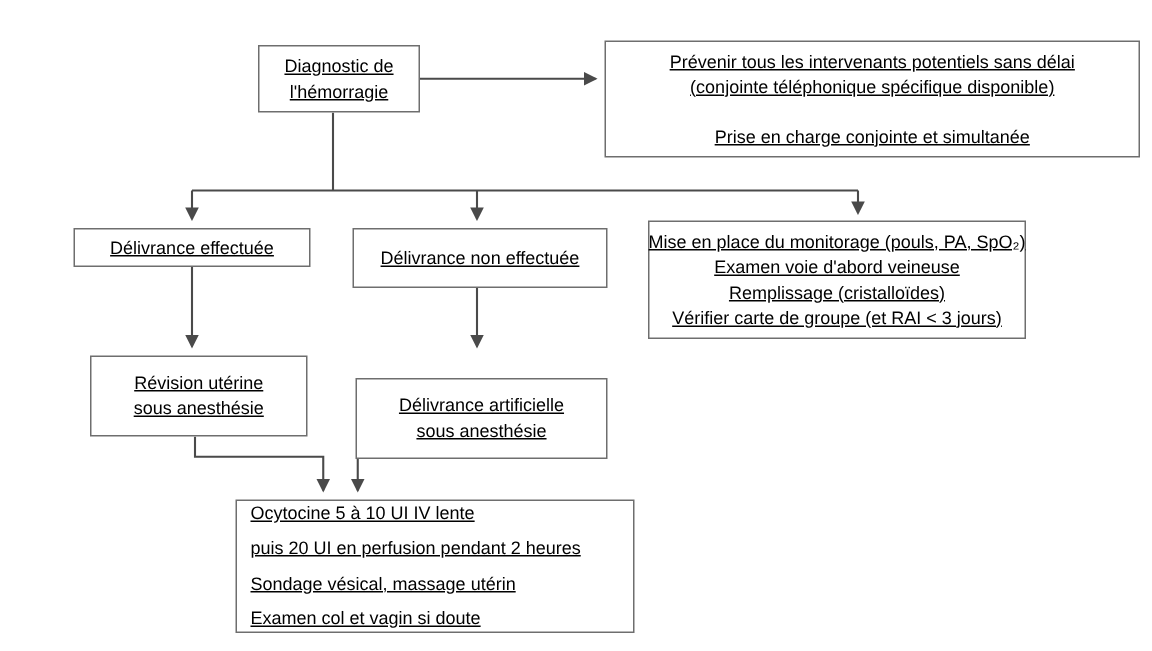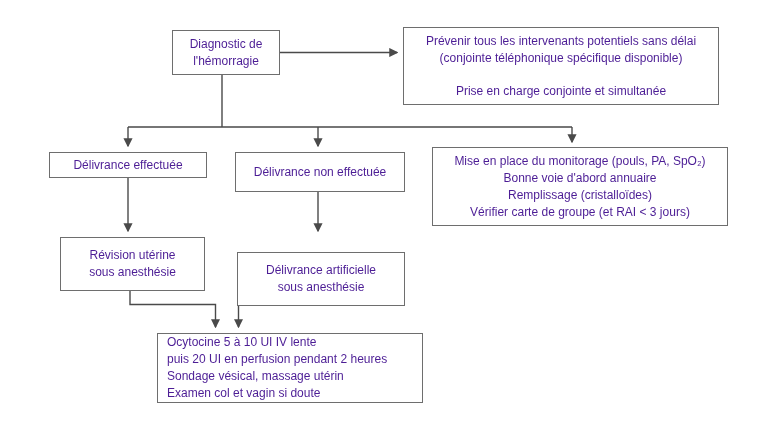--- a/index.html
+++ b/index.html
@@ -20,47 +20,48 @@
     left: 0;
     top: 0;
     width: 768px;
     height: 434px;
   }
   .box {
     position: absolute;
     box-sizing: border-box;
     background: #ffffff;
     border: 1.5px solid #6e6e6e;
-    color: #4c1d95;
+    color: #000000;
     font-size: 12px;
     line-height: 17px;
     display: flex;
     flex-direction: column;
     justify-content: center;
     align-items: center;
     text-align: center;
+    text-decoration: underline;
   }
   .box span { display: block; white-space: nowrap; }
   .box.align-left {
     align-items: flex-start;
     text-align: left;
     padding-left: 9px;
     padding-right: 4px;
   }
   .gap-above { margin-top: 16px; }
 
   
   #b-diag        { left: 172px; top: 30px;  width: 108px; height: 45px; }
-  #b-prevenir    { left: 403px; top: 27px;  width: 316px; height: 78px; }
+  #b-prevenir    { left: 403px; top: 27px;  width: 357px; height: 78px; }
   #b-deliv-eff   { left: 49px;  top: 152px; width: 158px; height: 26px; }
   #b-deliv-non   { left: 235px; top: 152px; width: 170px; height: 40px; }
-  #b-monitorage  { left: 432px; top: 147px; width: 296px; height: 79px; text-align: center; }
+  #b-monitorage  { left: 432px; top: 147px; width: 252px; height: 79px; text-align: center; }
   #b-revision    { left: 60px;  top: 237px; width: 145px; height: 54px; }
   #b-artif       { left: 237px; top: 252px; width: 168px; height: 54px; }
-  #b-ocytocine   { left: 157px; top: 333px; width: 266px; height: 70px; justify-content: space-between; }
+  #b-ocytocine   { left: 157px; top: 333px; width: 266px; height: 89px; justify-content: space-between; }
 </style>
 </head>
 <body>
 
 <div class="stage">
 
   <svg class="connectors" viewBox="0 0 768 434" xmlns="http://www.w3.org/2000/svg">
     <defs>
       <marker id="arr" viewBox="0 0 10 10" refX="8.5" refY="5" markerWidth="6.5" markerHeight="6.5" orient="auto-start-reverse">
         <path d="M0,0 L10,5 L0,10 z" fill="#4a4a4a"></path>
@@ -98,21 +99,21 @@
   <div class="box" id="b-deliv-eff">
     <span>Délivrance effectuée</span>
   </div>
 
   <div class="box" id="b-deliv-non">
     <span>Délivrance non effectuée</span>
   </div>
 
   <div class="box" id="b-monitorage">
     <span>Mise en place du monitorage (pouls, PA, SpO₂)</span>
-    <span>Bonne voie d'abord annuaire</span>
+    <span>Examen voie d'abord veineuse</span>
     <span>Remplissage (cristalloïdes)</span>
     <span>Vérifier carte de groupe (et RAI &lt; 3 jours)</span>
   </div>
 
   <div class="box" id="b-revision">
     <span>Révision utérine</span>
     <span>sous anesthésie</span>
   </div>
 
   <div class="box" id="b-artif">

